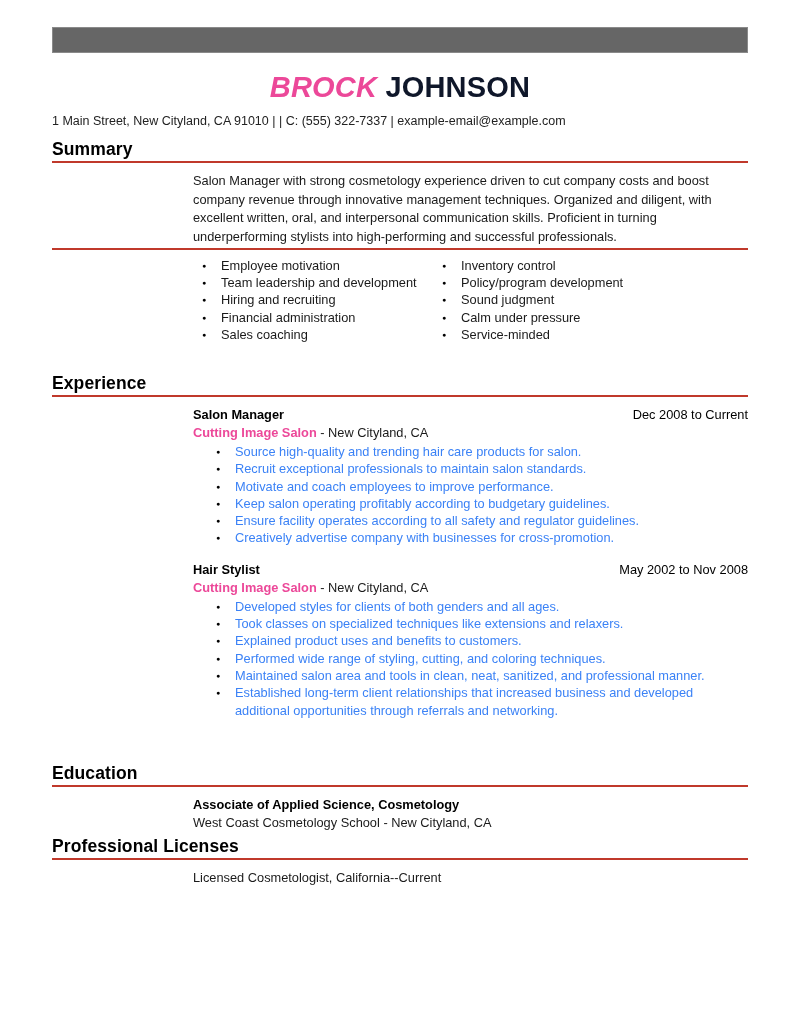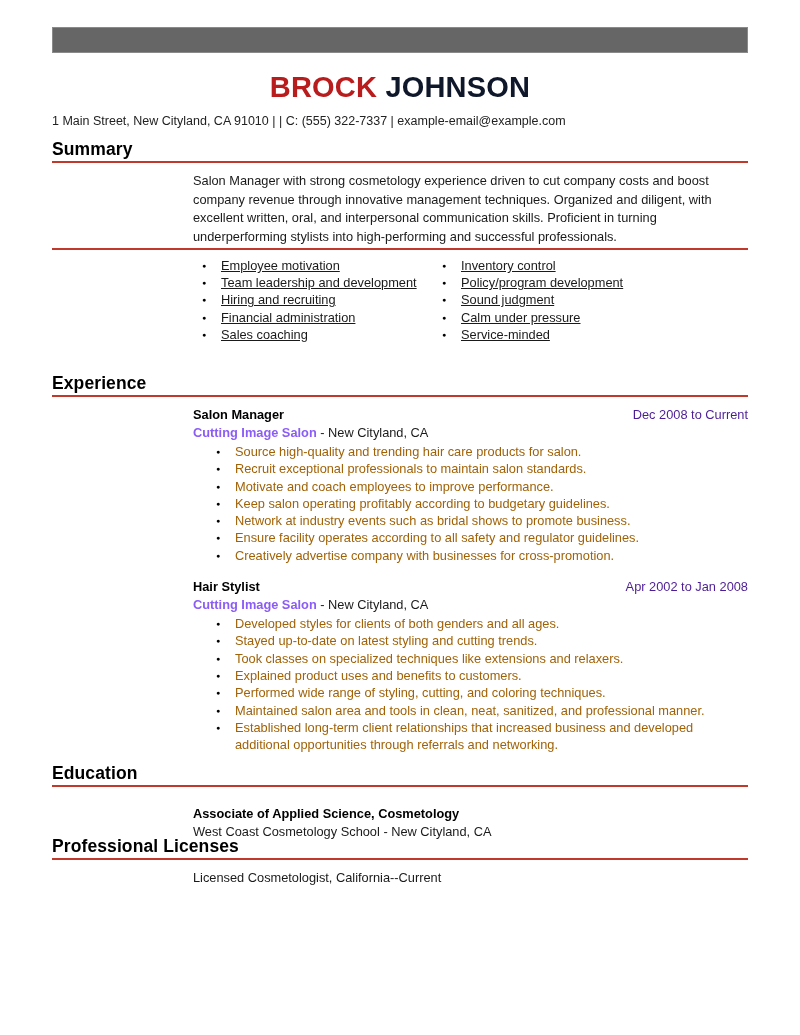--- a/index.html
+++ b/index.html
@@ -45,21 +45,21 @@
     text-align: center;
   }
 
   .name-line {
     font-size: 29px;
     font-weight: bold;
     letter-spacing: 0.2px;
     line-height: 34px;
     white-space: nowrap;
   }
-  .name-first { color: #b91c1c; }
+  .name-first { color: #ec4899; font-style: italic; }
   .name-last  { color: #0f172a; }
 
   .contact-line {
     position: absolute;
     left: 52px;
     top: 113px;
     width: 696px;
     font-size: 12.5px;
     color: #222222;
     line-height: 16px;
@@ -102,21 +102,21 @@
     max-width: 535px;
   }
 
   
   .highlight-cols {
     display: flex;
     gap: 0px;
     padding-top: 7px;
     padding-left: 141px;
   }
-  .hl-col { width: 240px; text-decoration: underline; }
+  .hl-col { width: 240px; }
   .hl-col.second { width: 260px; }
 
   ul.bullets {
     list-style: none;
   }
   ul.bullets li {
     position: relative;
     font-size: 12.8px;
     line-height: 17.2px;
     color: #1a1a1a;
@@ -143,39 +143,39 @@
   }
   .job-title {
     font-size: 12.8px;
     font-weight: bold;
     line-height: 18px;
     color: #000000;
   }
   .job-dates {
     font-size: 12.8px;
     line-height: 18px;
-    color: #4c1d95;
+    color: #000000;
     white-space: nowrap;
   }
   .job-company {
     font-size: 12.8px;
     line-height: 18px;
     color: #1a1a1a;
   }
-  .job-company .co-name { font-weight: bold; color: #8b5cf6; }
+  .job-company .co-name { font-weight: bold; color: #ec4899; }
 
   ul.job-bullets {
     list-style: none;
     margin-top: 1px;
   }
   ul.job-bullets li {
     position: relative;
     font-size: 12.8px;
     line-height: 17.3px;
-    color: #a16207;
+    color: #3b82f6;
     padding-left: 42px;
     max-width: 600px;
   }
   ul.job-bullets li::before {
     content: "\25CF";
     position: absolute;
     left: 23px;
     top: 0;
     font-size: 7px;
     line-height: 17.3px;
@@ -183,21 +183,20 @@
   }
 
   .job-gap { height: 14px; }
 
   
   .edu-degree {
     font-size: 12.8px;
     font-weight: bold;
     line-height: 18px;
     color: #000000;
-    margin-top: 9px;
   }
   .edu-school {
     font-size: 12.8px;
     line-height: 18px;
     color: #1a1a1a;
   }
   .license-line {
     font-size: 12.8px;
     line-height: 18px;
     color: #1a1a1a;
@@ -269,39 +268,37 @@
           <span class="job-dates">Dec 2008 to Current</span>
         </div>
         <div class="job-company">
           <span class="co-name">Cutting Image Salon</span><span> - New Cityland, CA</span>
         </div>
         <ul class="job-bullets">
           <li>Source high-quality and trending hair care products for salon.</li>
           <li>Recruit exceptional professionals to maintain salon standards.</li>
           <li>Motivate and coach employees to improve performance.</li>
           <li>Keep salon operating profitably according to budgetary guidelines.</li>
-          <li>Network at industry events such as bridal shows to promote business.</li>
           <li>Ensure facility operates according to all safety and regulator guidelines.</li>
           <li>Creatively advertise company with businesses for cross-promotion.</li>
         </ul>
       </div>
 
       <div class="job-gap"></div>
 
       <div class="job">
         <div class="job-head">
           <span class="job-title">Hair Stylist</span>
-          <span class="job-dates">Apr 2002 to Jan 2008</span>
+          <span class="job-dates">May 2002 to Nov 2008</span>
         </div>
         <div class="job-company">
           <span class="co-name">Cutting Image Salon</span><span> - New Cityland, CA</span>
         </div>
         <ul class="job-bullets">
           <li>Developed styles for clients of both genders and all ages.</li>
-          <li>Stayed up-to-date on latest styling and cutting trends.</li>
           <li>Took classes on specialized techniques like extensions and relaxers.</li>
           <li>Explained product uses and benefits to customers.</li>
           <li>Performed wide range of styling, cutting, and coloring techniques.</li>
           <li>Maintained salon area and tools in clean, neat, sanitized, and professional manner.</li>
           <li>Established long-term client relationships that increased business and developed additional opportunities through referrals and networking.</li>
         </ul>
       </div>
 
     </div>
   </div>

